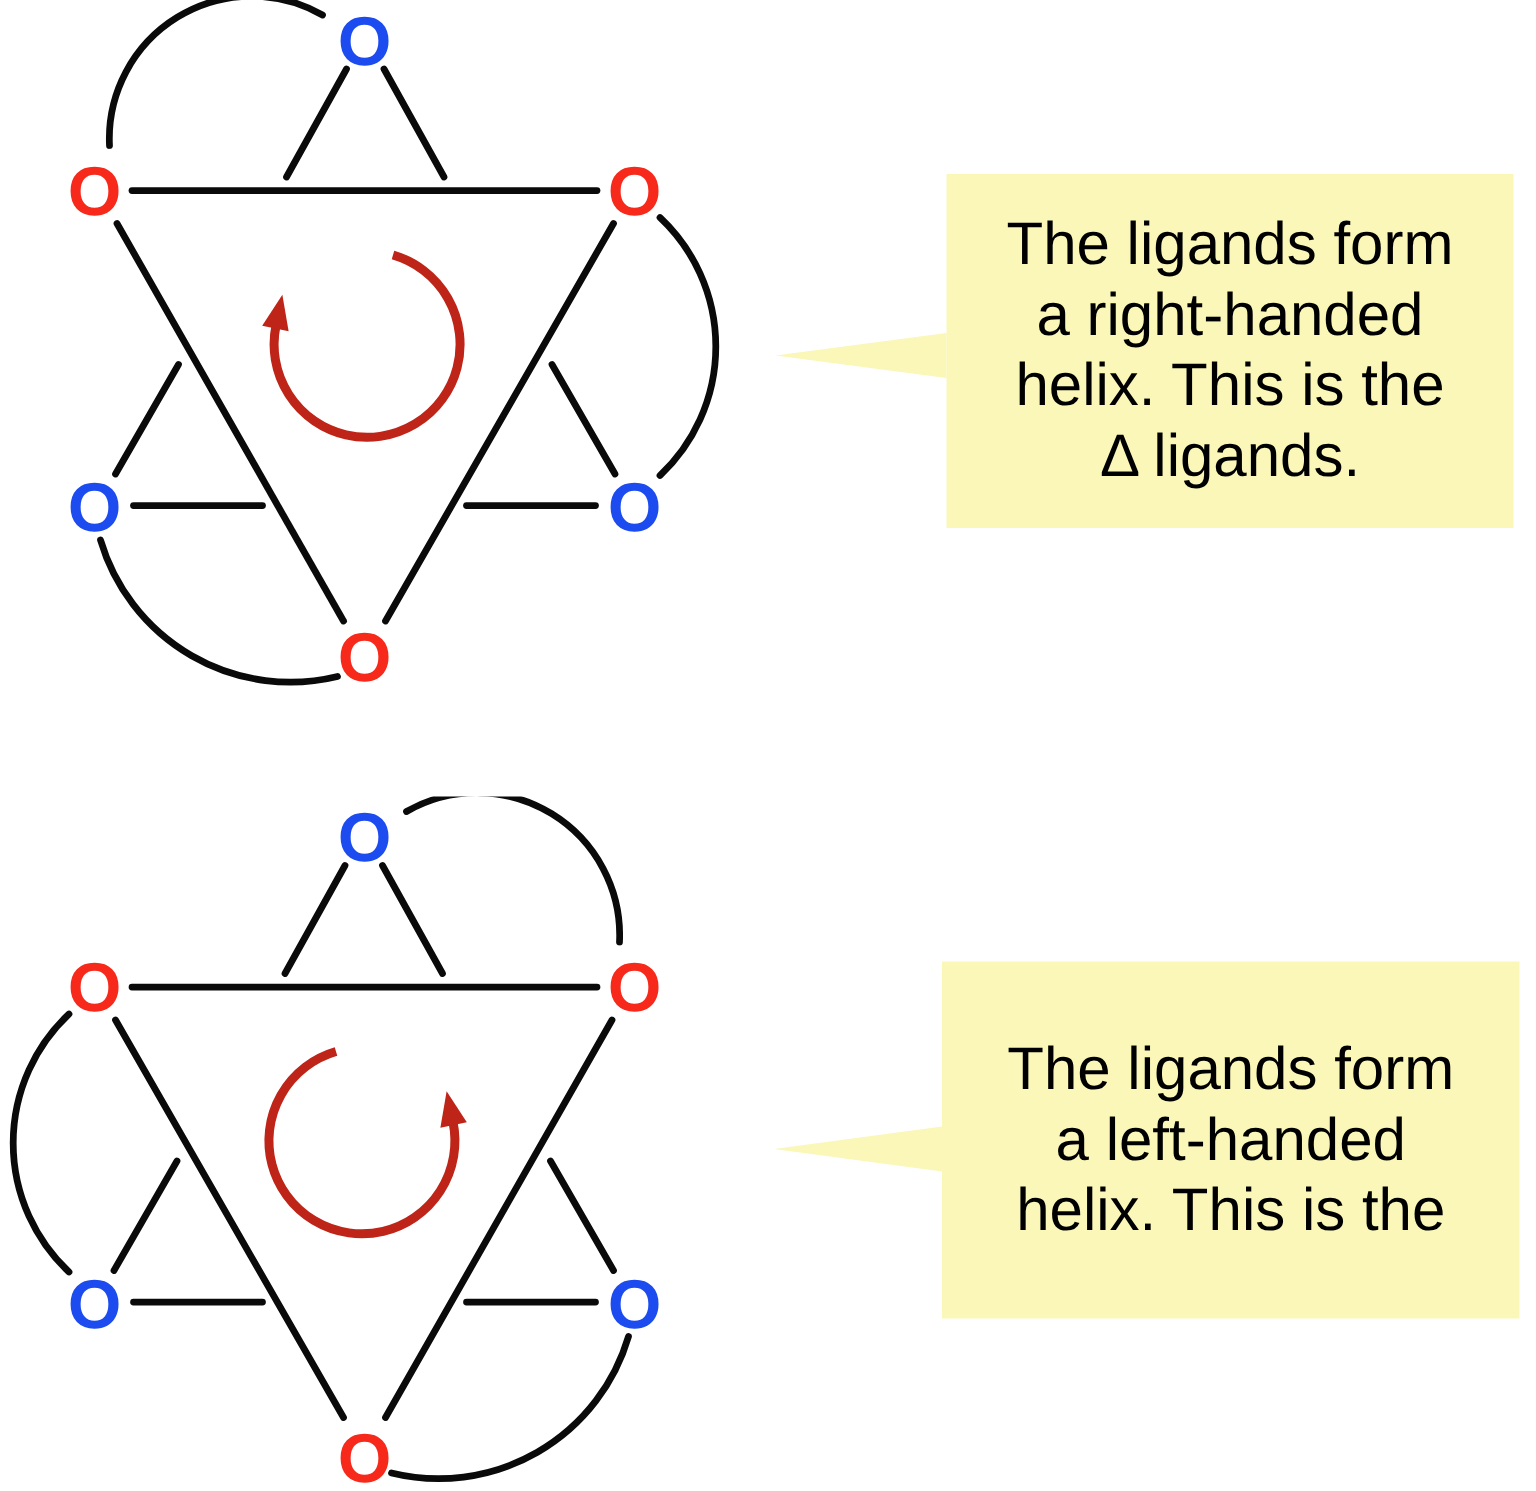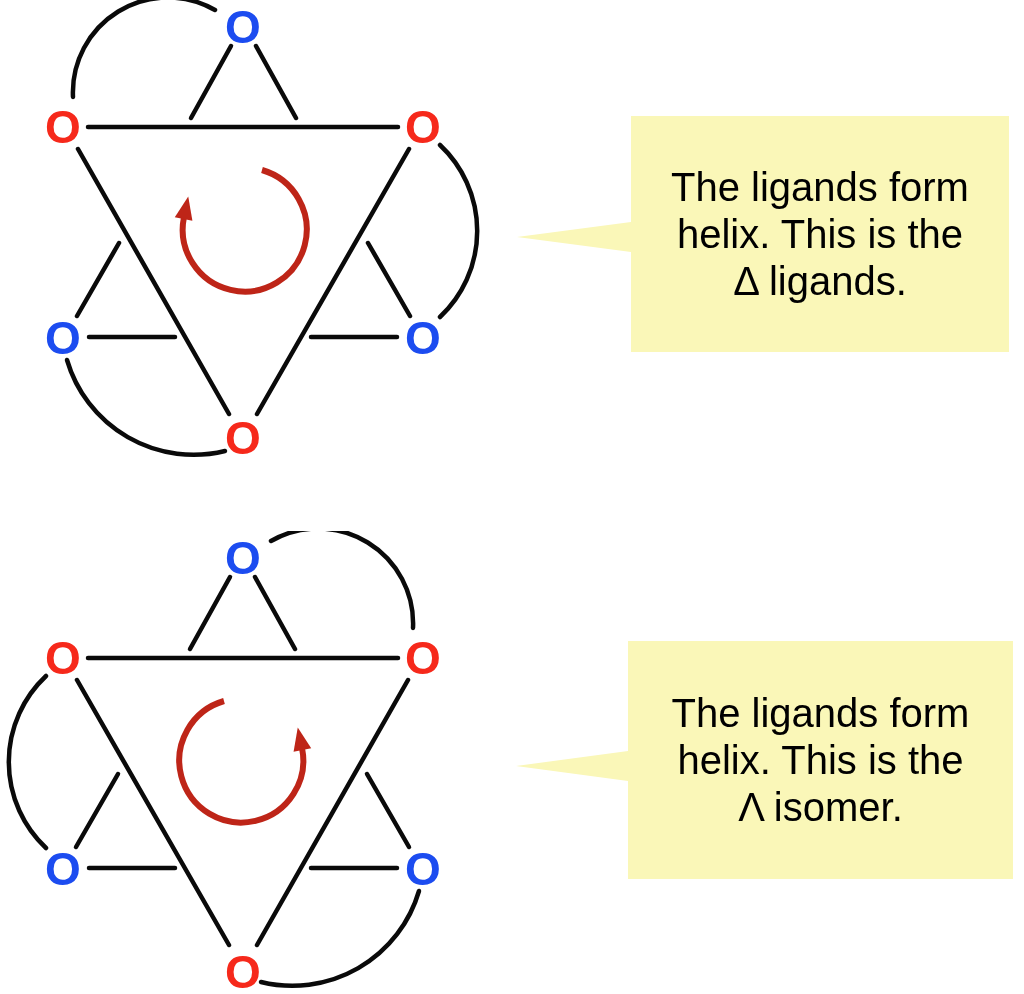--- a/index.html
+++ b/index.html
@@ -76,24 +76,25 @@
     <text class="atom atom-red" x="63" y="127">O</text>
     <text class="atom atom-red" x="423" y="127">O</text>
     <text class="atom atom-blue" x="63" y="338">O</text>
     <text class="atom atom-blue" x="423" y="338">O</text>
     <text class="atom atom-red" x="243" y="441">O</text>
   </svg>
 
   <div id="callout-delta" class="callout">
     <div class="tail"></div>
     <div class="line">The ligands form</div>
+    <div class="line">a right-handed</div>
     <div class="line">helix. This is the</div>
     <div class="line">Δ ligands.</div>
   </div>
 
   <div id="callout-lambda" class="callout">
     <div class="tail"></div>
     <div class="line">The ligands form</div>
+    <div class="line">a left-handed</div>
     <div class="line">helix. This is the</div>
-    <div class="line">Λ isomer.</div>
   </div>
 
 </div>
 
 </body></html>

